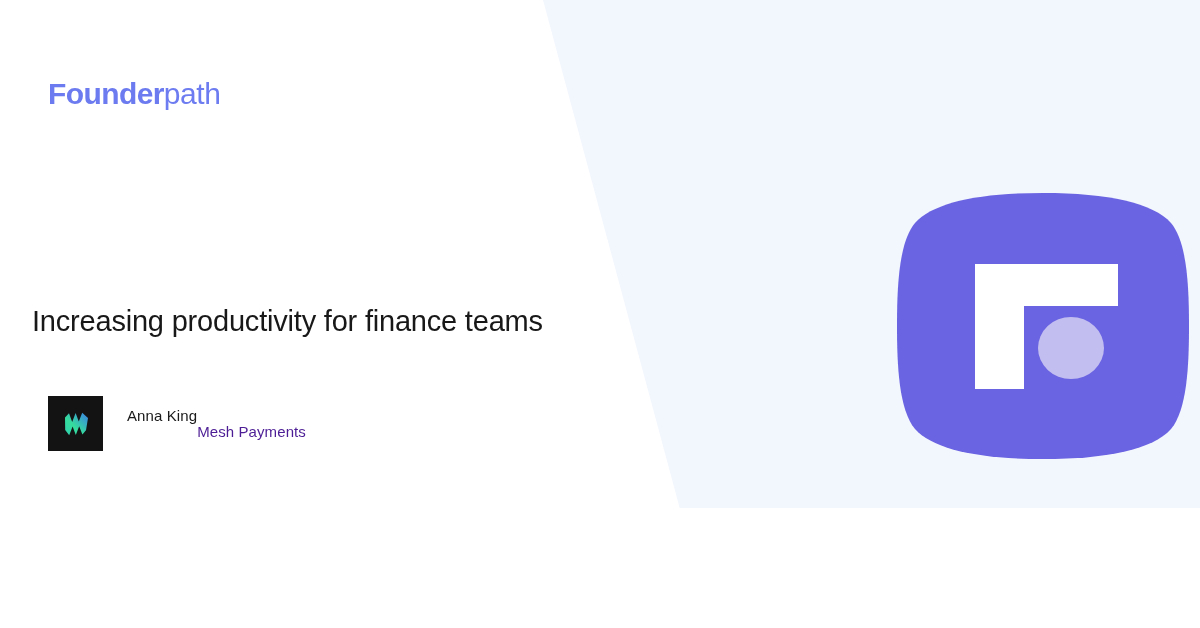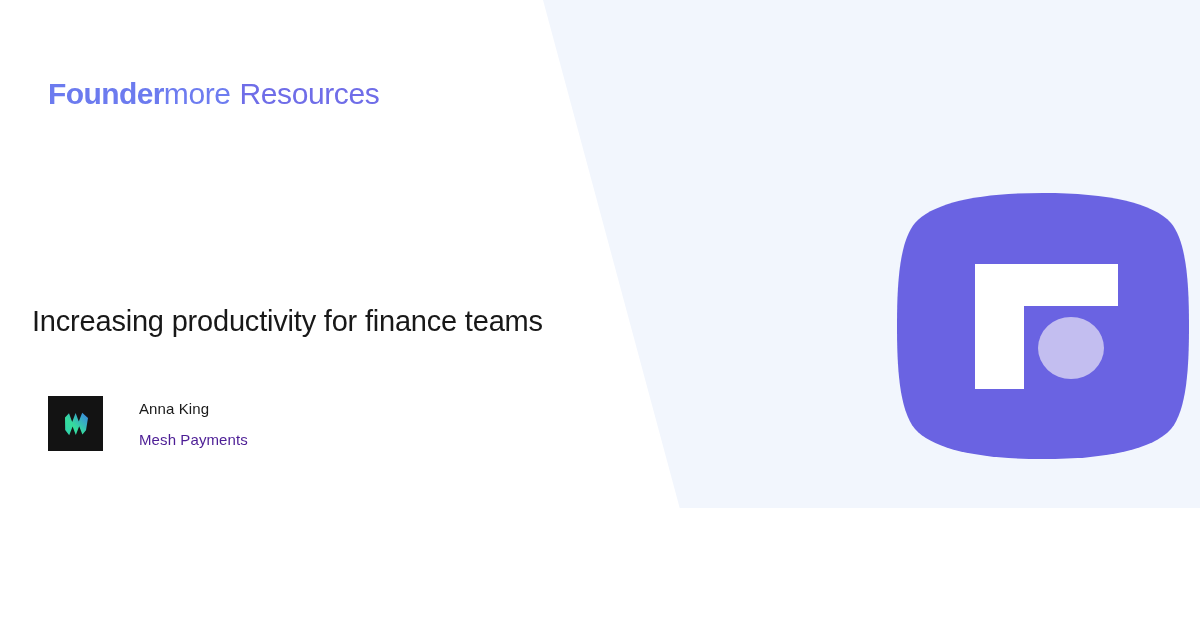--- a/index.html
+++ b/index.html
@@ -103,23 +103,23 @@
     position: relative;
     overflow: hidden;
   }
   .author-avatar svg {
     display: block;
     position: absolute;
     left: 0;
     top: 0;
   }
   .author-meta {
-    margin-left: 36px;
+    margin-left: 24px;
     display: flex;
-    flex-direction: column;
+    flex-direction: row;
     justify-content: center;
   }
   .author-name {
     font-size: 15px;
     font-weight: 400;
     color: #1a1a1a;
     line-height: 1;
     letter-spacing: 0.1px;
   }
   .author-company {
@@ -147,22 +147,21 @@
 </style>
 </head>
 <body>
 
 <div class="card">
 
   <div class="diagonal-panel"></div>
 
   <div class="brand">
     <span class="brand-founder">Founder</span>
-      <span class="brand-path">more</span>
-    <span class="brand-resources">Resources</span>
+      <span class="brand-path">path</span>
   </div>
 
   <h2 class="subhead">Increasing productivity for finance teams</h2>
 
   <div class="author">
     <div class="author-avatar">
       <svg width="55" height="55" viewBox="0 0 55 55">
         <defs>
           <linearGradient id="meshGrad" x1="0" y1="1" x2="1" y2="0">
             <stop offset="0%" stop-color="#2fd1b0"></stop>

